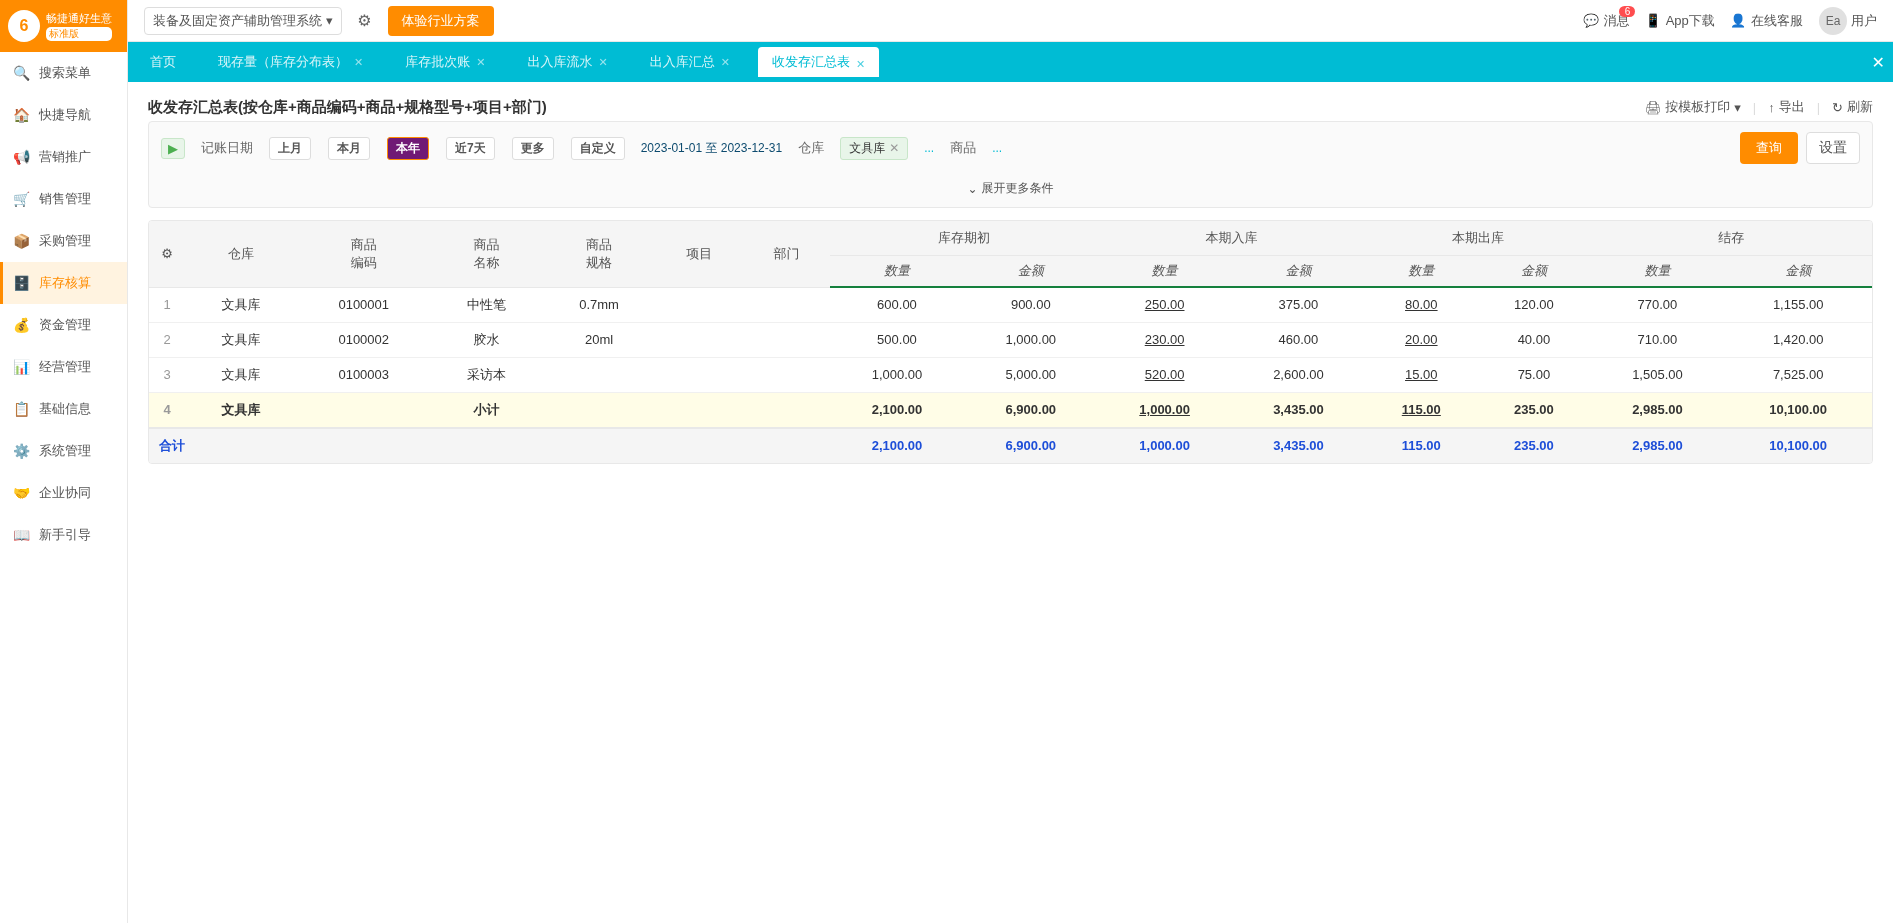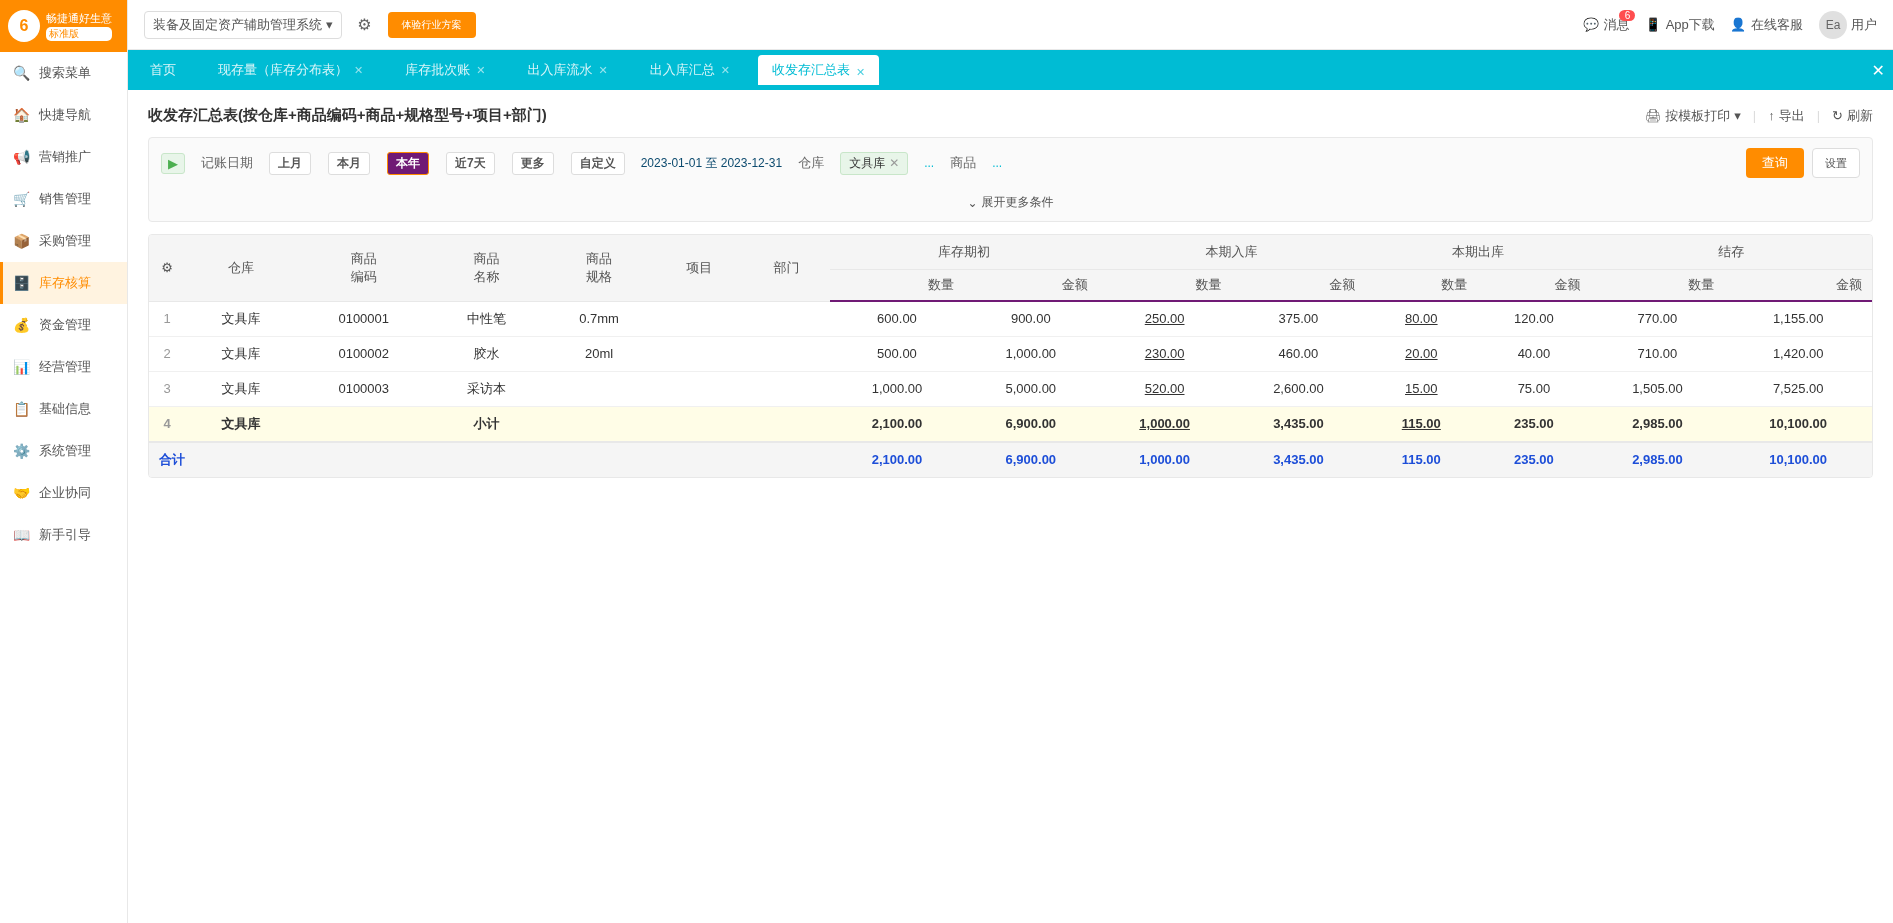--- a/index.html
+++ b/index.html
@@ -12,71 +12,71 @@
     .sidebar-logo-text { font-size: 11px; color: #fff; line-height: 1.4; text-align: center; }
     .sidebar-logo-badge { background: #fff; color: #ff8c00; font-size: 10px; border-radius: 5px; padding: 0 3px; }
     .sidebar-item { display: flex; align-items: center; gap: 8px; padding: 12px 10px; cursor: pointer; color: #555; font-size: 13px; border-left: 3px solid transparent; }
     .sidebar-item.active { background: #fff3e0; color: #ff8c00; border-left-color: #ff8c00; }
     .sidebar-item-icon { width: 18px; height: 18px; display: flex; align-items: center; justify-content: center; font-size: 14px; }
 
     
     .main { flex: 1; display: flex; flex-direction: column; overflow: hidden; }
 
     
-    .topbar { height: 50px; background: #fff; border-bottom: 1px solid #e8e8e8; display: flex; align-items: center; padding: 0 16px; gap: 12px; flex-shrink: 0; }
+    .topbar { height: 42px; background: #fff; border-bottom: 1px solid #e8e8e8; display: flex; align-items: center; padding: 0 16px; gap: 12px; flex-shrink: 0; }
     .topbar-title { flex: 1; color: #555; font-size: 13px; display: flex; align-items: center; gap: 8px; }
     .topbar-system-select { display: flex; align-items: center; gap: 4px; border: 1px solid #ddd; border-radius: 4px; padding: 4px 8px; cursor: pointer; }
     .topbar-gear { width: 30px; height: 30px; display: flex; align-items: center; justify-content: center; cursor: pointer; color: #666; font-size: 16px; }
-    .topbar-try-btn { background: #ff8c00; color: #fff; border: none; border-radius: 4px; padding: 6px 14px; cursor: pointer; font-size: 10px; }
+    .topbar-try-btn { background: #ff8c00; color: #fff; border: none; border-radius: 4px; padding: 6px 14px; cursor: pointer; font-size: 13px; }
     .topbar-actions { display: flex; align-items: center; gap: 16px; color: #555; font-size: 13px; }
     .topbar-action-item { display: flex; align-items: center; gap: 4px; cursor: pointer; position: relative; }
     .topbar-badge { position: absolute; top: -6px; right: -6px; background: #ff4d4f; color: #fff; border-radius: 10px; font-size: 10px; padding: 0 4px; min-width: 16px; text-align: center; }
     .topbar-avatar { width: 28px; height: 28px; background: #e0e0e0; border-radius: 50%; display: flex; align-items: center; justify-content: center; color: #666; font-size: 12px; }
 
     
     .tabbar { height: 40px; background: #00bcd4; display: flex; align-items: center; padding: 0 8px; flex-shrink: 0; gap: 2px; }
     .tab { display: flex; align-items: center; gap: 6px; padding: 6px 14px; cursor: pointer; color: rgba(255,255,255,0.85); font-size: 13px; border-radius: 4px 4px 0 0; white-space: nowrap; }
     .tab.active { background: #fff; color: #00bcd4; align-items: flex-end; }
     .tab-close { font-size: 11px; opacity: 0.7; }
     .tabbar-close-all { margin-left: auto; color: #fff; cursor: pointer; font-size: 16px; }
 
     
     .content { flex: 1; overflow-y: auto; background: #f5f5f5; padding: 0; }
     .page { background: #fff; margin: 0; padding: 16px 20px; min-height: 100%; }
 
     
-    .page-header { display: flex; align-items: center; justify-content: space-between; margin-bottom: 12px; }
+    .page-header { display: flex; align-items: flex-start; justify-content: space-between; margin-bottom: 4px; }
     .page-title { font-size: 15px; font-weight: bold; color: #333; }
     .page-actions { display: flex; align-items: center; gap: 12px; }
     .page-action-btn { display: flex; align-items: center; gap: 4px; color: #555; cursor: pointer; font-size: 13px; }
     .action-divider { color: #ddd; }
 
     
     .filter-bar { background: #fafafa; border: 1px solid #e8e8e8; border-radius: 4px; padding: 10px 12px; margin-bottom: 12px; }
     .filter-row { display: flex; align-items: center; gap: 16px; flex-wrap: wrap; }
     .filter-label { color: #666; font-size: 13px; white-space: nowrap; }
     .filter-date-options { display: flex; align-items: center; gap: 17px; font-weight: bold; }
     .date-btn { padding: 2px 8px; border: 1px solid #ddd; border-radius: 3px; cursor: pointer; font-size: 12px; color: #555; background: #fff; }
     .date-btn.active { background: #701a75; color: #fff; border-color: #ff8c00; }
     .date-range { color: #0c4a6e; font-size: 12px; }
     .filter-tag { display: flex; align-items: center; gap: 4px; background: #e8f5e9; border: 1px solid #c8e6c9; border-radius: 3px; padding: 2px 8px; font-size: 12px; color: #333; }
     .filter-tag-close { cursor: pointer; color: #999; }
     .filter-more { color: #00bcd4; cursor: pointer; font-size: 12px; display: flex; align-items: center; gap: 2px; }
     .filter-expand { color: #555; cursor: pointer; font-size: 12px; display: flex; align-items: center; gap: 4px; text-align: center; margin-top: 8px; }
 
     
     .query-btn { background: #ff8c00; color: #fff; border: none; border-radius: 4px; padding: 6px 16px; cursor: pointer; font-size: 13px; }
-    .setting-btn { background: #fff; color: #555; border: 1px solid #ddd; border-radius: 4px; padding: 6px 12px; cursor: pointer; font-size: 11px; }
+    .setting-btn { background: #fff; color: #555; border: 1px solid #ddd; border-radius: 4px; padding: 6px 12px; cursor: pointer; font-size: 14px; }
 
     
     .table-container { border: 1px solid #e8e8e8; border-radius: 4px; overflow: hidden; }
     table { width: 100%; border-collapse: collapse; font-size: 13px; }
     thead { background: #f5f5f5; }
     thead tr:first-child th { border-bottom: 1px solid #e8e8e8; padding: 8px 10px; text-align: center; font-weight: normal; color: #555; }
-    thead tr:last-child th { padding: 6px 10px; text-align: right; font-weight: normal; color: #555; border-bottom: 2px solid #701a75; }
+    thead tr:last-child th { padding: 6px 10px; text-align: center; font-weight: normal; color: #555; border-bottom: 2px solid #15803d; font-style: italic; }
     tbody tr { border-bottom: 1px solid #f0f0f0; }
     tbody tr.subtotal { background: #fffde7; font-weight: bold; }
     tbody td { padding: 8px 10px; text-align: center; color: #333; }
     td.underline { text-decoration: underline; cursor: pointer; color: #333; }
     tfoot { background: #f5f5f5; border-top: 2px solid #e8e8e8; }
     tfoot td { padding: 8px 10px; text-align: center; font-weight: bold; color: #1d4ed8; }
     .col-settings { width: 36px; cursor: pointer; color: #666; }
     .row-num { color: #999; }
   </style>
 </head>

